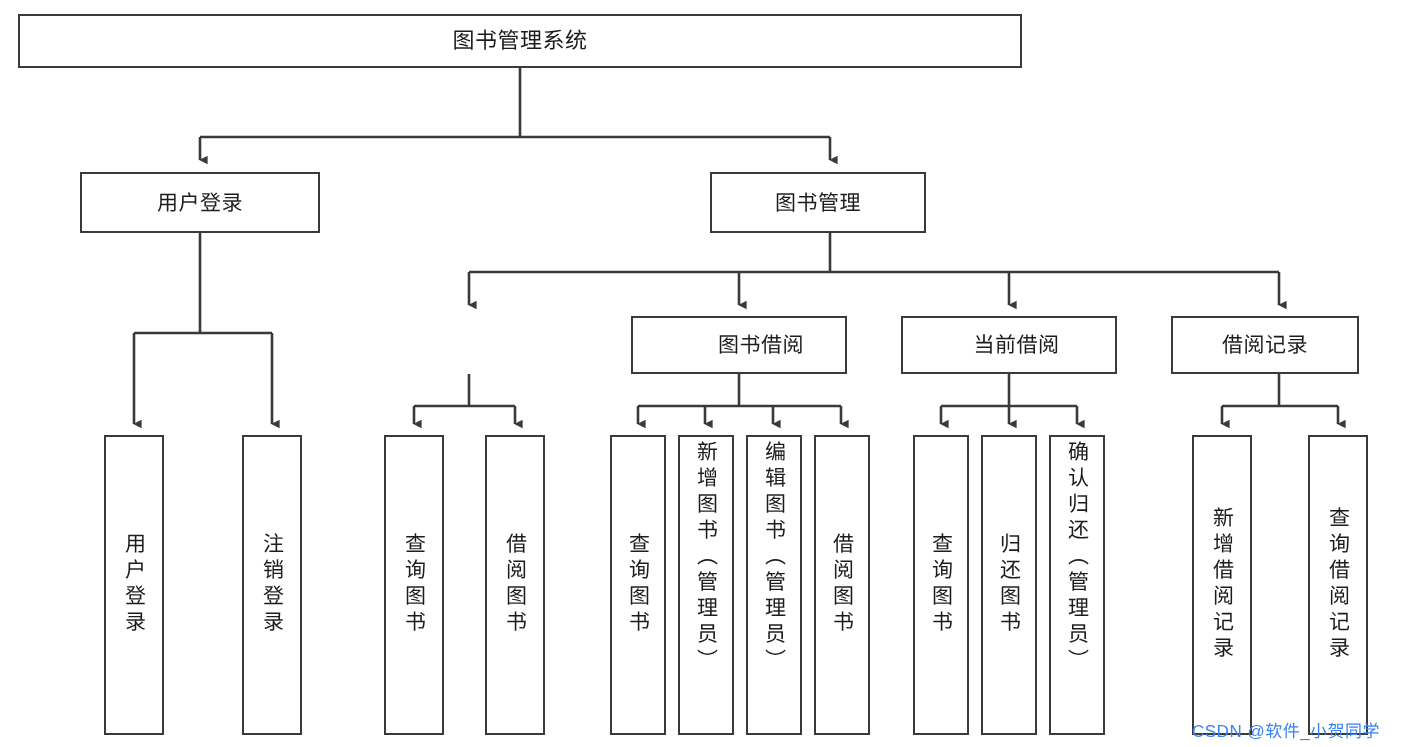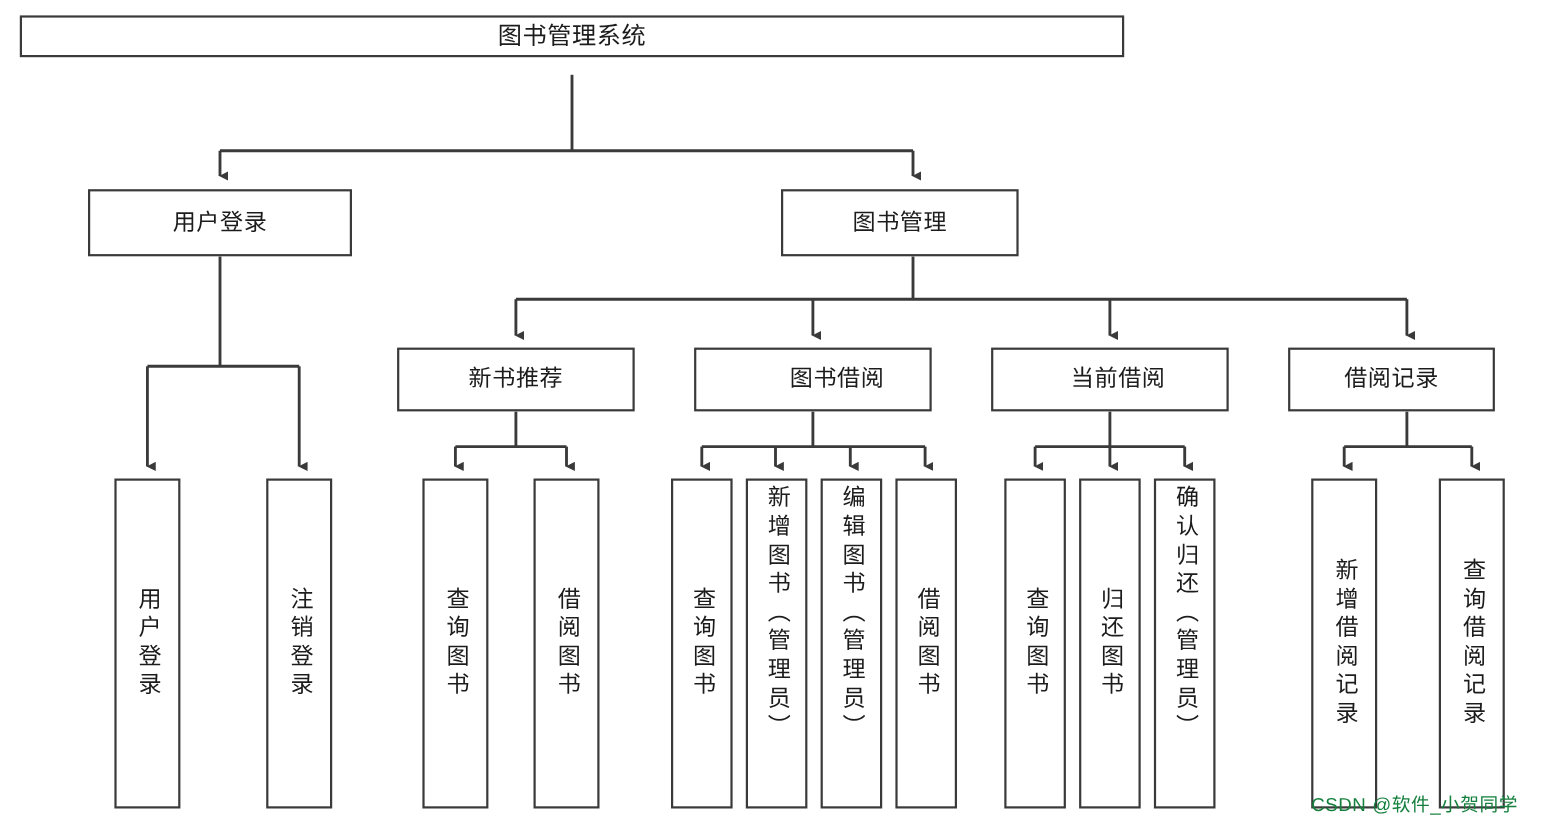--- a/index.html
+++ b/index.html
@@ -63,21 +63,21 @@
     line-height: 1.0;
     letter-spacing: 5px;
   }
   .node.vertical.centered {
     align-items: center;
     padding-top: 0;
   }
   .watermark {
     position: absolute;
     font-size: 17px;
-    color: #15803d;
+    color: #3b82f6;
     white-space: nowrap;
     letter-spacing: 0.5px;
   }
 </style>
 </head>
 <body>
 
 <div id="diagram-canvas">
 
   <svg id="connector-layer" viewBox="0 0 1405 747" width="1405" height="747" xmlns="http://www.w3.org/2000/svg">
@@ -123,34 +123,31 @@
       <path d="M1009,406 L1009,424" marker-end="url(#arrowhead)"></path>
       <path d="M1077,406 L1077,424" marker-end="url(#arrowhead)"></path>
 
       <path d="M1279,374 L1279,406"></path>
       <path d="M1222,406 L1338,406"></path>
       <path d="M1222,406 L1222,424" marker-end="url(#arrowhead)"></path>
       <path d="M1338,406 L1338,424" marker-end="url(#arrowhead)"></path>
     </g>
   </svg>
 
-  <div class="node horizontal root" style="left:18px; top:14px; width:1004px; height:38px;">
+  <div class="node horizontal root" style="left:18px; top:14px; width:1004px; height:54px;">
     <span class="node-label">图书管理系统</span>
   </div>
 
   <div class="node horizontal" style="left:80px; top:172px; width:240px; height:61px;">
     <span class="node-label">用户登录</span>
   </div>
   <div class="node horizontal" style="left:710px; top:172px; width:216px; height:61px;">
     <span class="node-label">图书管理</span>
   </div>
 
-  <div class="node horizontal" style="left:361px; top:316px; width:216px; height:58px;">
-    <span class="node-label">新书推荐</span>
-  </div>
   <div class="node horizontal" style="left:631px; top:316px; width:216px; height:58px;padding-left:44px;">
     <span class="node-label">图书借阅</span>
   </div>
   <div class="node horizontal" style="left:901px; top:316px; width:216px; height:58px;padding-left:15px;">
     <span class="node-label">当前借阅</span>
   </div>
   <div class="node horizontal" style="left:1171px; top:316px; width:188px; height:58px;">
     <span class="node-label">借阅记录</span>
   </div>
 

